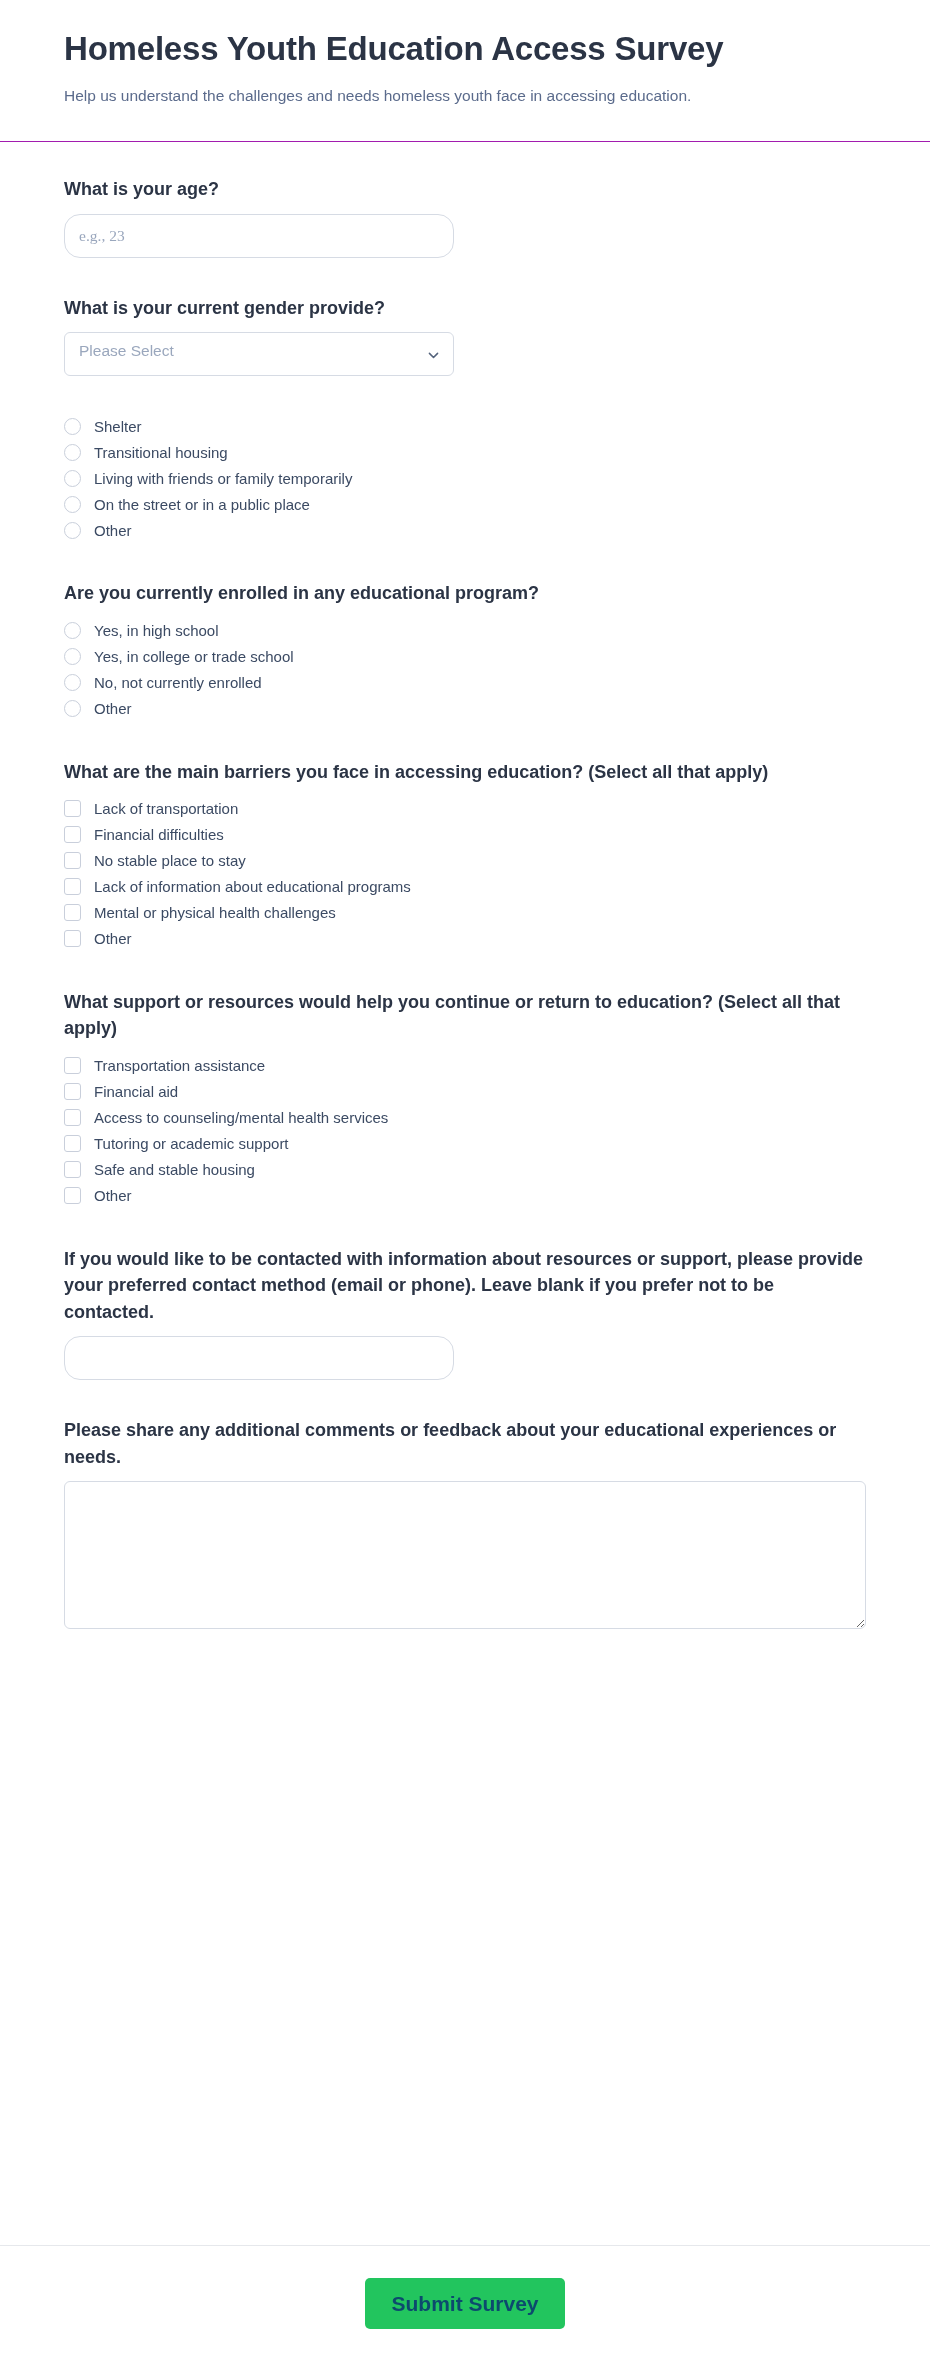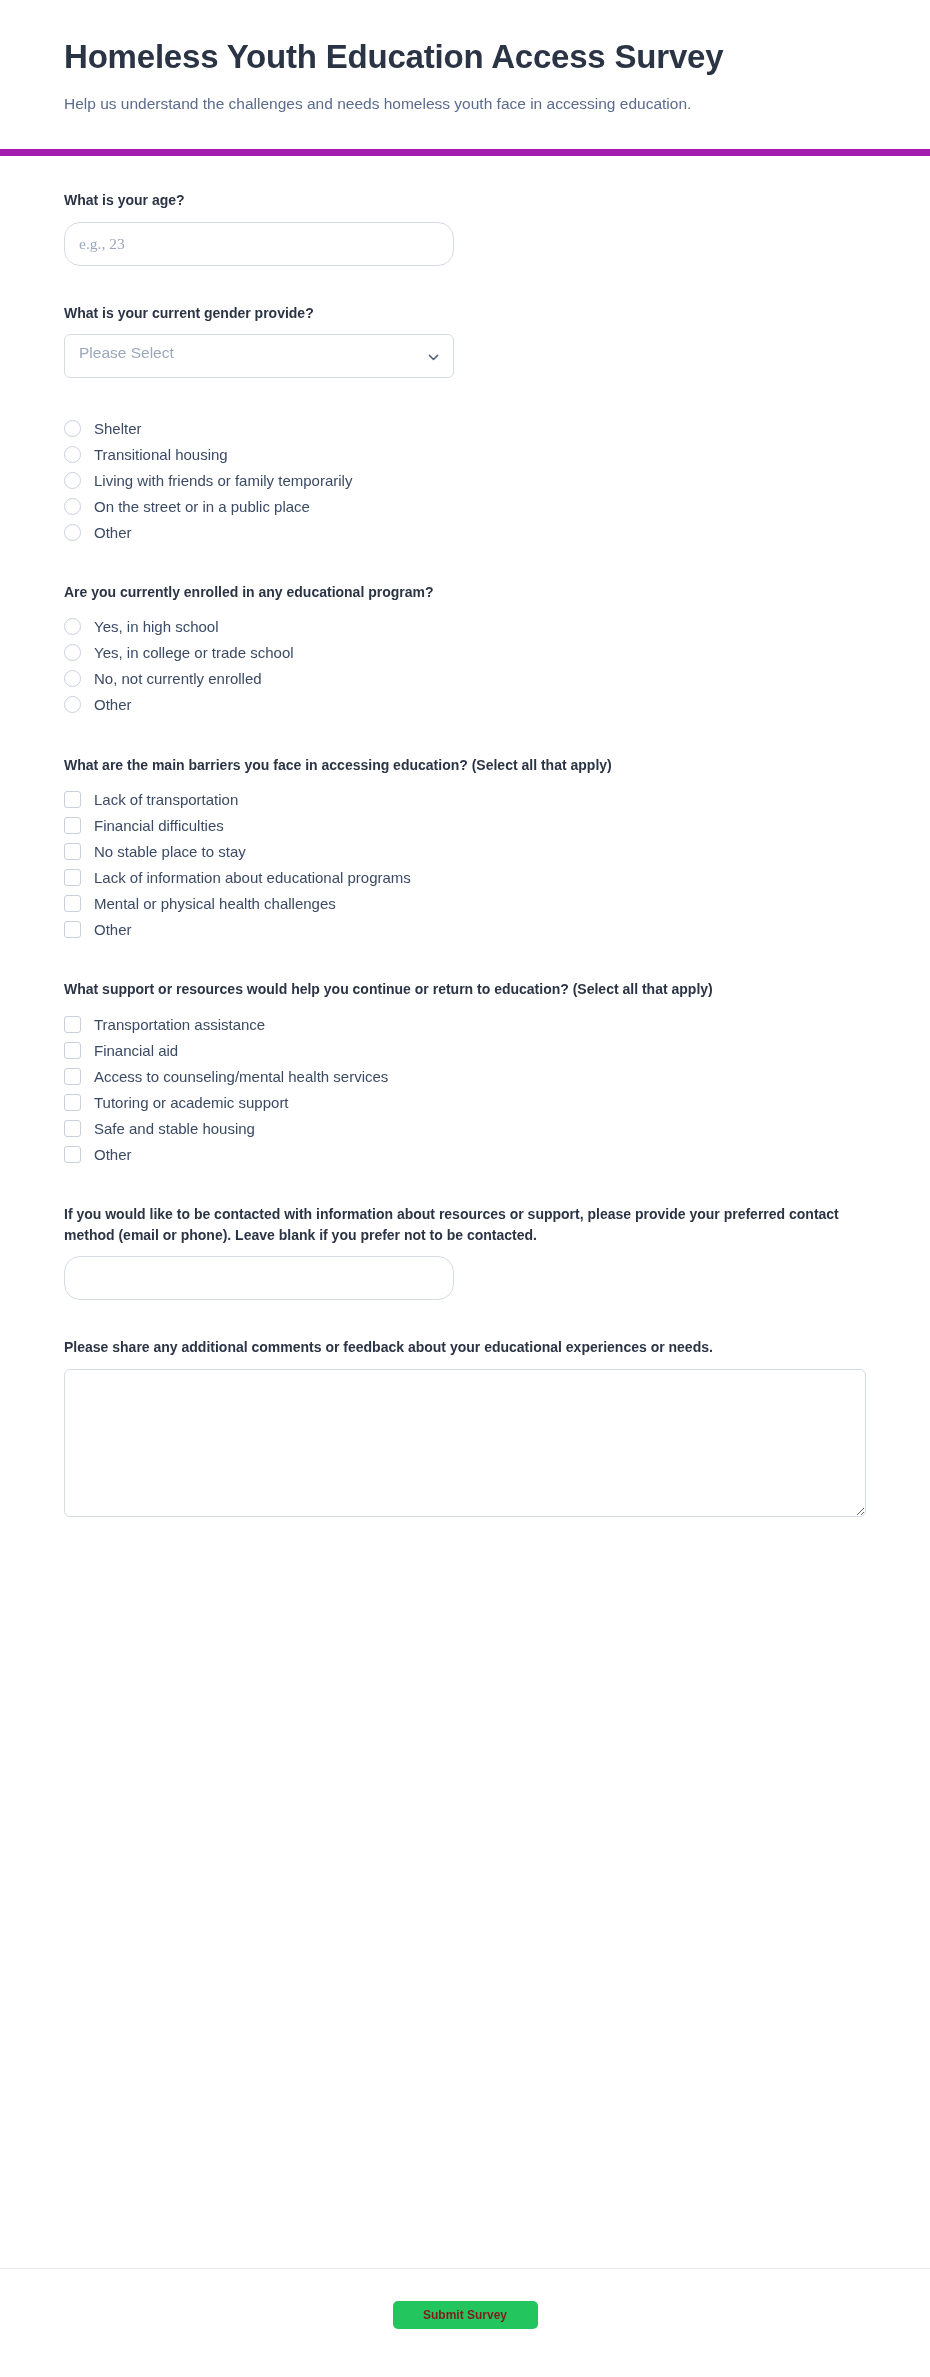--- a/index.html
+++ b/index.html
@@ -19,22 +19,22 @@
   .page {
     width: 930px;
     min-height: 2377px;
     display: flex;
     flex-direction: column;
     background: #ffffff;
   }
 
   
   .survey-header {
-    padding: 36px 64px 34px 64px;
-    border-bottom: 7px solid #a21caf;
+    padding: 28px 64px 34px 64px;
+    border-bottom: 1px solid #a21caf;
   }
   .survey-title {
     margin: 0;
     font-size: 33px;
     line-height: 1.27;
     font-weight: bold;
     color: #2b3445;
     letter-spacing: -0.2px;
     max-width: 680px;
   }
@@ -53,21 +53,21 @@
     flex: 1 0 auto;
   }
 
   .question-block {
     margin-bottom: 37px;
   }
   .question-block:last-child { margin-bottom: 0; }
 
   .question-label {
     display: block;
-    font-size: 14px;
+    font-size: 18px;
     font-weight: bold;
     color: #2b3445;
     line-height: 1.47;
     margin-bottom: 11px;
     max-width: 810px;
   }
 
   
   .text-input {
     display: block;
@@ -172,25 +172,25 @@
   
   .survey-footer {
     border-top: 1px solid #e6e8ec;
     padding: 32px 0 48px 0;
     display: flex;
     justify-content: center;
     align-items: flex-start;
   }
   .submit-button {
     min-width: 145px;
-    padding: 7px 26px;
+    padding: 13px 26px;
     font-family: "Liberation Sans", sans-serif;
-    font-size: 12px;
+    font-size: 21px;
     font-weight: bold;
-    color: #7f1d1d;
+    color: #0c4a6e;
     background: #22c55e;
     border: none;
     border-radius: 5px;
     cursor: pointer;
     line-height: 1.2;
   }
 </style>
 </head>
 <body>
 

